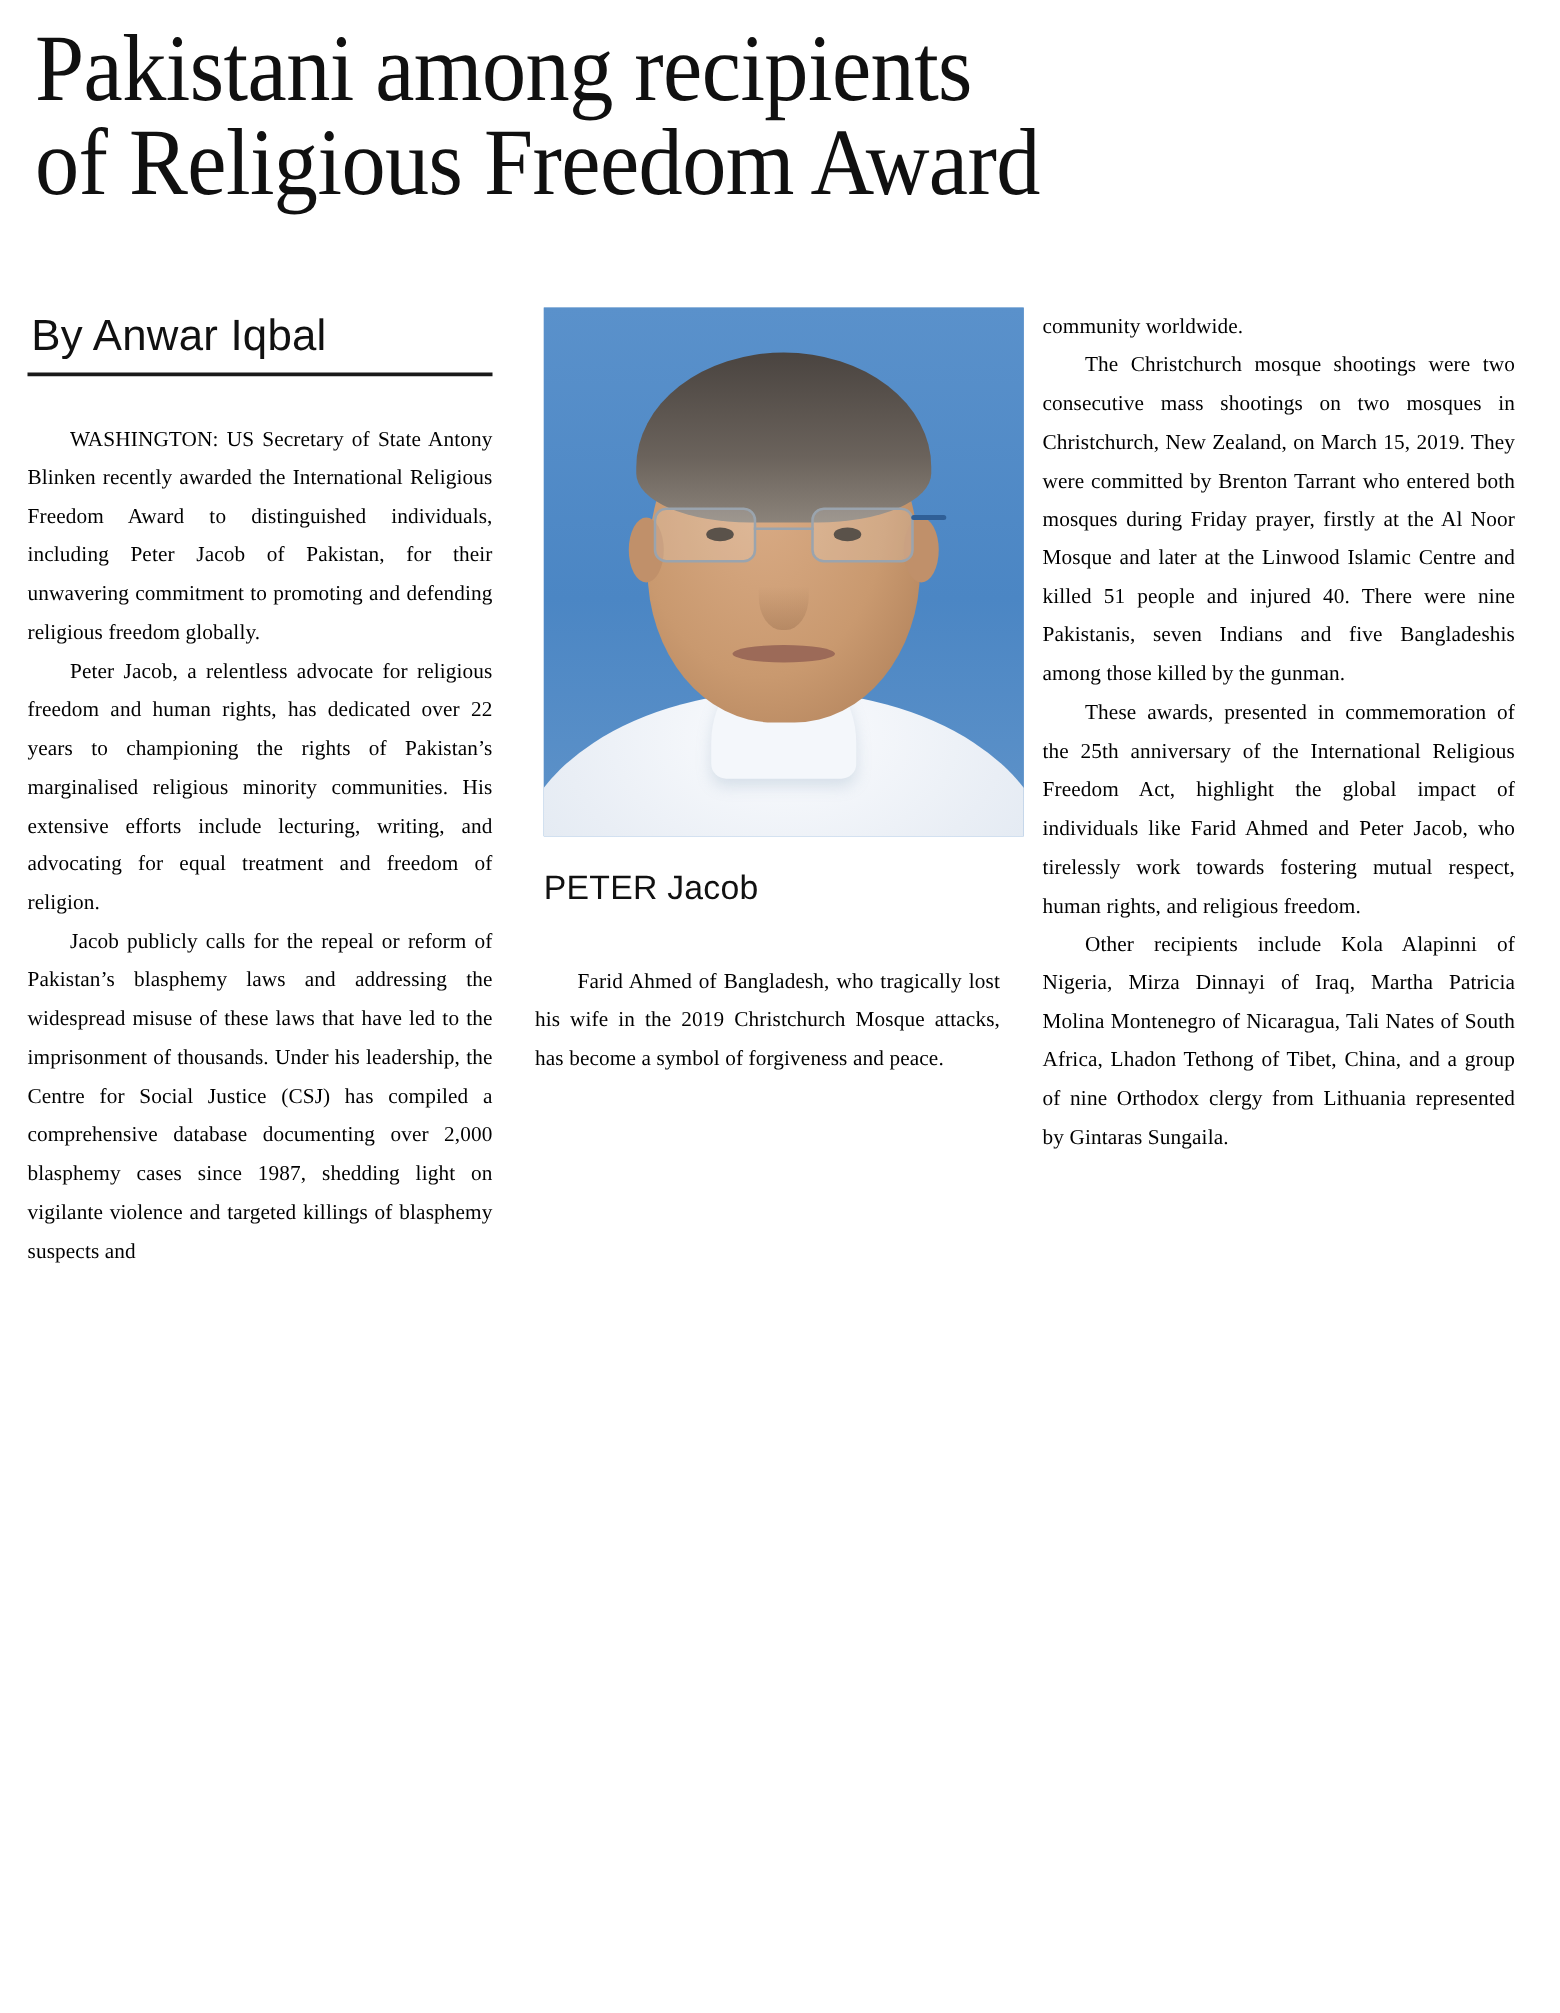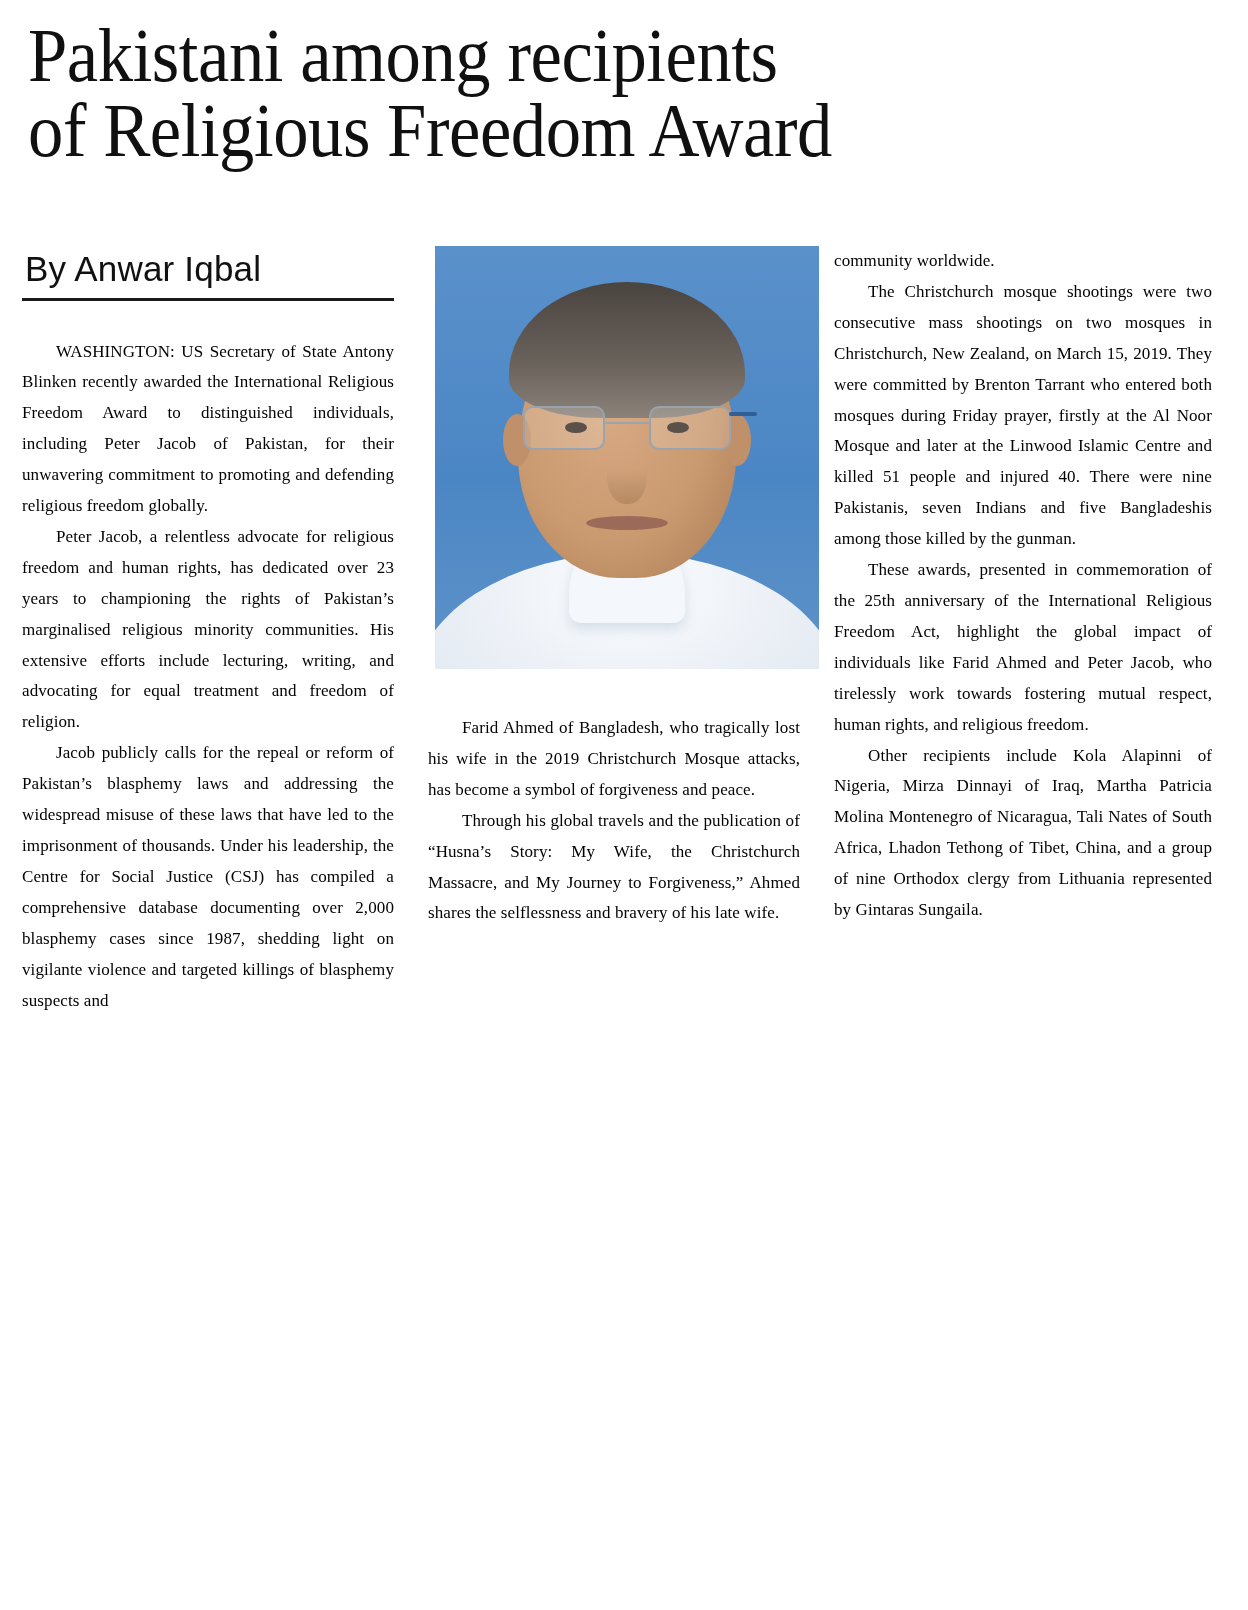--- a/index.html
+++ b/index.html
@@ -244,21 +244,21 @@
   <h1 class="headline">Pakistani among recipients
 of Religious Freedom Award</h1>
 
   <div class="cols">
 
     <div class="col col-1">
       <div class="byline">By Anwar Iqbal</div>
       <div class="byline-rule"></div>
       <div class="body-text">
         <p>WASHINGTON: US Secretary of State Antony Blinken recently awarded the International Religious Freedom Award to distinguished individuals, including Peter Jacob of Pakistan, for their unwavering commitment to promoting and defending religious freedom globally.</p>
-        <p>Peter Jacob, a relentless advocate for religious freedom and human rights, has dedicated over 23 years to championing the rights of Pakistan’s marginalised religious minority communities. His extensive efforts include lecturing, writing, and advocating for equal treatment and freedom of religion.</p>
+        <p>Peter Jacob, a relentless advocate for religious freedom and human rights, has dedicated over 22 years to championing the rights of Pakistan’s marginalised religious minority communities. His extensive efforts include lecturing, writing, and advocating for equal treatment and freedom of religion.</p>
         <p>Jacob publicly calls for the repeal or reform of Pakistan’s blasphemy laws and addressing the widespread misuse of these laws that have led to the imprisonment of thousands. Under his leadership, the Centre for Social Justice (CSJ) has compiled a comprehensive database documenting over 2,000 blasphemy cases since 1987, shedding light on vigilante violence and targeted killings of blasphemy suspects and</p>
       </div>
     </div>
 
     <div class="col col-2">
 
       <div class="photo-wrap">
         <div class="photo">
           <div class="ph-bg"></div>
           <div class="ph-shoulders"></div>
@@ -272,27 +272,27 @@
           <div class="ph-eye-r"></div>
           <div class="ph-glasses">
             <div class="ph-lens l"></div>
             <div class="ph-lens r"></div>
             <div class="ph-bridge"></div>
             <div class="ph-temple"></div>
           </div>
           <div class="ph-nose"></div>
           <div class="ph-mouth"></div>
         </div>
+        <div class="caption">PETER Jacob</div>
       </div>
 
       <div class="after-photo-gap"></div>
 
       <div class="body-text">
         <p>Farid Ahmed of Bangladesh, who tragically lost his wife in the 2019 Christchurch Mosque attacks, has become a symbol of forgiveness and peace.</p>
-        <p>Through his global travels and the publication of “Husna’s Story: My Wife, the Christchurch Massacre, and My Journey to Forgiveness,” Ahmed shares the selflessness and bravery of his late wife.</p>
       </div>
     </div>
 
     <div class="col col-3">
       <div class="body-text">
         <p class="no-indent">community worldwide.</p>
         <p>The Christchurch mosque shootings were two consecutive mass shootings on two mosques in Christchurch, New Zealand, on March 15, 2019. They were committed by Brenton Tarrant who entered both mosques during Friday prayer, firstly at the Al Noor Mosque and later at the Linwood Islamic Centre and killed 51 people and injured 40. There were nine Pakistanis, seven Indians and five Bangladeshis among those killed by the gunman.</p>
         <p>These awards, presented in commemoration of the 25th anniversary of the International Religious Freedom Act, highlight the global impact of individuals like Farid Ahmed and Peter Jacob, who tirelessly work towards fostering mutual respect, human rights, and religious freedom.</p>
         <p>Other recipients include Kola Alapinni of Nigeria, Mirza Dinnayi of Iraq, Martha Patricia Molina Montenegro of Nicaragua, Tali Nates of South Africa, Lhadon Tethong of Tibet, China, and a group of nine Orthodox clergy from Lithuania represented by Gintaras Sungaila.</p>
       </div>

